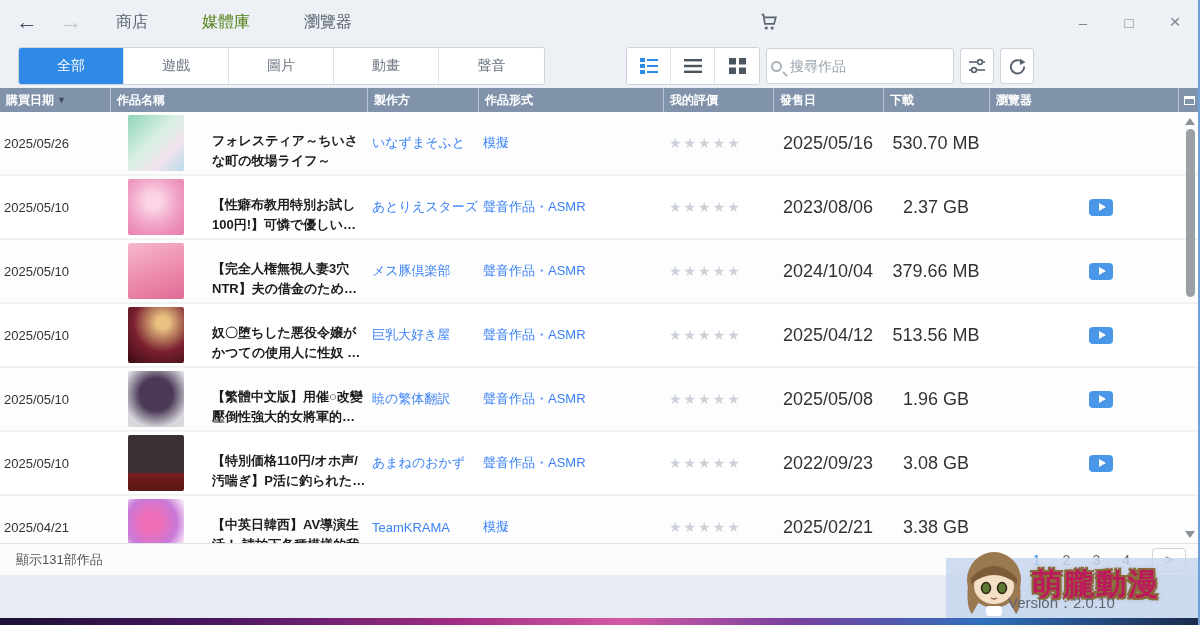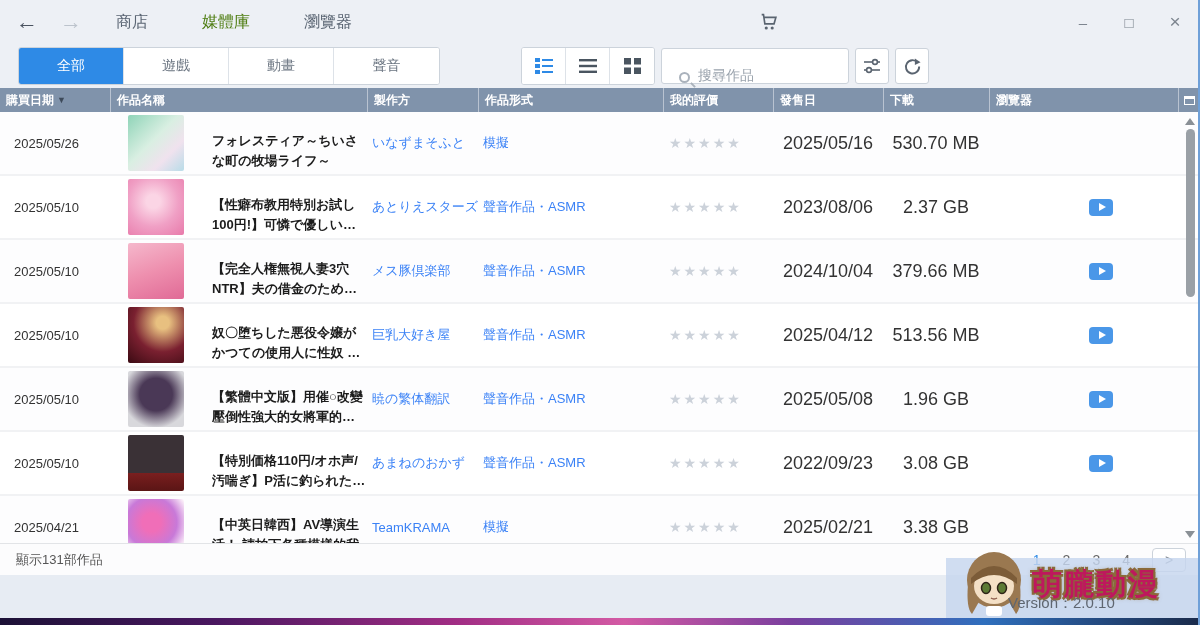--- a/index.html
+++ b/index.html
@@ -25,38 +25,38 @@
   .filterbar { height:44px; display:flex; align-items:center; padding:0 10px 0 11px; background:#edf0f5; }
   .btn-group { display:flex; border:1px solid #ccd3db; border-radius:3px; overflow:hidden; background:#fff; }
   .seg { height:36px; display:flex; align-items:center; justify-content:center; font-size:14px; color:#6a7480; background:#f2f4f7; cursor:pointer; border-right:1px solid #dde2e8; }
   .seg:last-child { border-right:none; }
   .seg.active { background:#2e8ae6; color:#fff; }
   .own-seg { width:88px; }
   .cat-group { margin-left:7px; }
   .cat-seg { width:105px; background:#fff; }
   .view-group { margin-left:81px; }
   .view-seg { width:44px; background:#fff; }
-  .searchbox { margin-left:6px; width:188px; height:36px; background:#fff; border:1px solid #ccd3db; border-radius:3px; display:flex; align-items:flex-end; padding:0 17px; }
+  .searchbox { margin-left:6px; width:188px; height:36px; background:#fff; border:1px solid #ccd3db; border-radius:3px; display:flex; align-items:center; padding:0 4px; }
   .searchbox input { border:none; outline:none; font-size:14px; color:#333; width:140px; margin-left:8px; background:transparent; }
   .searchbox input::placeholder { color:#9aa3ad; }
   .mag { width:11px; height:11px; border:2px solid #aab2bc; border-radius:50%; position:relative; flex:0 0 auto; }
   .mag::after { content:""; position:absolute; width:6px; height:2px; background:#aab2bc; transform:rotate(45deg); left:9px; top:10px; }
   .tool-btn { margin-left:6px; width:34px; height:36px; background:#fff; border:1px solid #ccd3db; border-radius:3px; display:flex; align-items:center; justify-content:center; cursor:pointer; }
   
   .thead { position:absolute; top:88px; left:0; width:1200px; height:24px; background:#8093ab; display:grid;
            grid-template-columns:110px 257px 111px 185px 110px 110px 106px 189px 22px; align-items:center; }
   .th { font-size:12px; font-weight:bold; color:#fff; padding-left:6px; height:24px; display:flex; align-items:center; border-left:1px solid rgba(255,255,255,.45); overflow:hidden; white-space:nowrap; }
   .th:first-child { border-left:none; }
   .sort-arrow { font-size:9px; color:#3d4a5a; margin-left:3px; }
   .col-config { height:24px; display:flex; align-items:center; justify-content:center; border-left:1px solid rgba(255,255,255,.45); cursor:pointer; }
   .col-config-box { width:11px; height:9px; border:1px solid #fff; border-top-width:3px; background:transparent; }
   .tbody { position:absolute; top:112px; left:0; width:1200px; height:431px; overflow:hidden; background:#fff; }
   .trow { display:grid; grid-template-columns:110px 257px 111px 185px 110px 110px 106px 1fr; height:64px; align-items:center; border-bottom:2px solid #f1f2f4; background:#fdfdfe; }
   .trow:nth-child(even) { background:#ffffff; }
-  .td-date { font-size:13px; color:#333; padding-left:14px; }
+  .td-date { font-size:13px; color:#333; padding-left:4px; }
   .td-title { display:flex; align-items:flex-end; gap:28px; padding-left:18px; }
   .thumb { width:56px; height:56px; border-radius:2px; flex:0 0 auto; }
   .thumb-0 { background:linear-gradient(135deg,#8fd4b8,#d9efe2 45%,#f0e2ee 72%,#b8dce8); }
   .thumb-1 { background:radial-gradient(circle at 45% 40%,#fbd5e5 15%,#f0a0c5 55%,#e87aaa); }
   .thumb-2 { background:linear-gradient(160deg,#f5b8cc,#ee8fae 50%,#e06a96); }
   .thumb-3 { background:radial-gradient(circle at 62% 28%,#e8c080 12%,#7a2030 55%,#3a0a12); }
   .thumb-4 { background:radial-gradient(circle at 50% 42%,#4a3856 38%,#d8d8dc 78%); }
   .thumb-5 { background:linear-gradient(#3a3136 68%,#7a1f1f 68%,#5a1515); }
   .thumb-6 { background:radial-gradient(circle at 42% 42%,#f06eb8 20%,#c879d8 55%,#fdf4fa 85%); }
   .title-text { font-size:13px; font-weight:600; color:#1c1c1c; line-height:1.55; width:170px;
@@ -113,20 +113,21 @@
     <span class="win-btn">–</span>
     <span class="win-btn">□</span>
     <span class="win-btn close">×</span>
   </div>
 </div>
 
 <div class="filterbar">
   <div class="btn-group cat-group">
     <div class="seg cat-seg active">全部</div>
     <div class="seg cat-seg">遊戲</div>
+    <div class="seg cat-seg">圖片</div>
     <div class="seg cat-seg">動畫</div>
     <div class="seg cat-seg">聲音</div>
   </div>
   <div class="btn-group view-group">
     <div class="seg view-seg">
       <svg width="18" height="16" viewBox="0 0 18 16">
           <rect x="0" y="0" width="5" height="4" fill="#2e8ae6"></rect>
           <rect x="7" y="1" width="11" height="2" fill="#2e8ae6"></rect>
           <rect x="0" y="6" width="5" height="4" fill="#2e8ae6"></rect>
           <rect x="7" y="7" width="11" height="2" fill="#2e8ae6"></rect>

